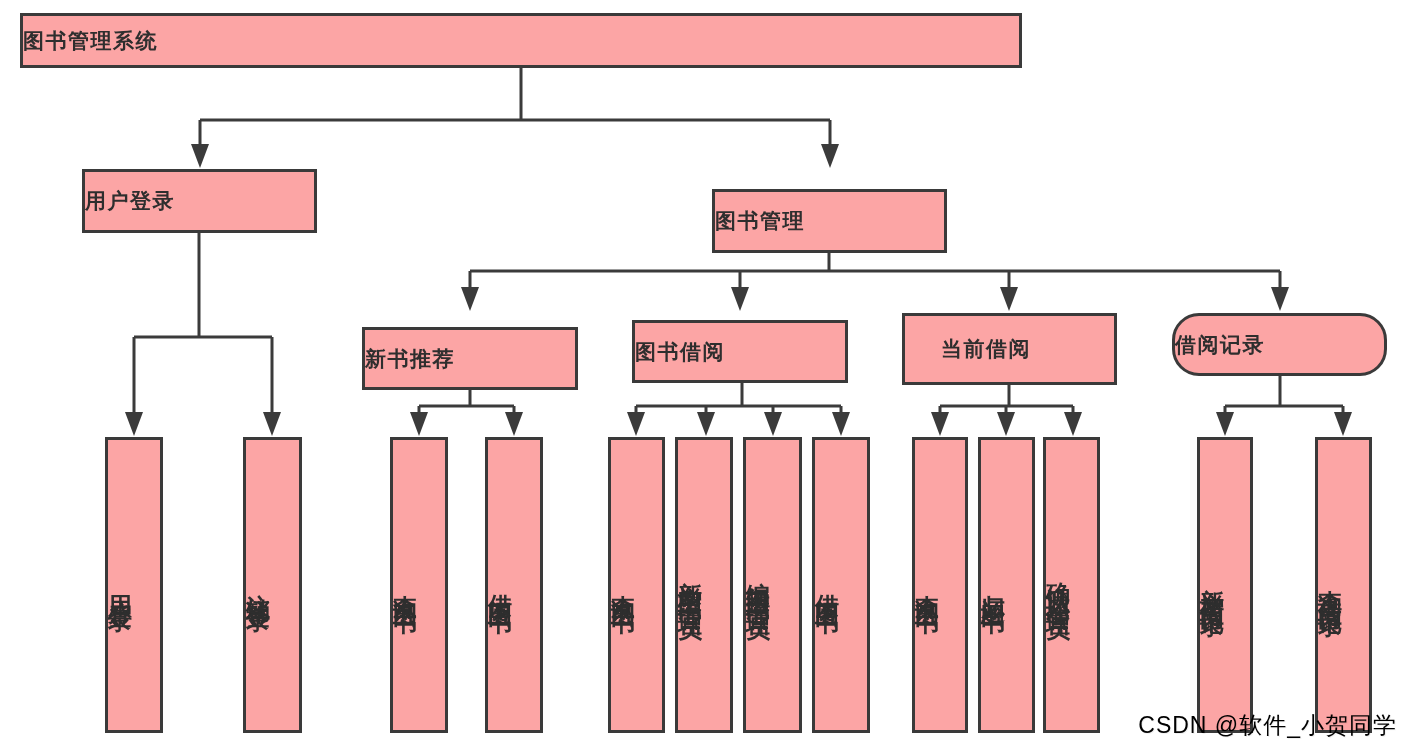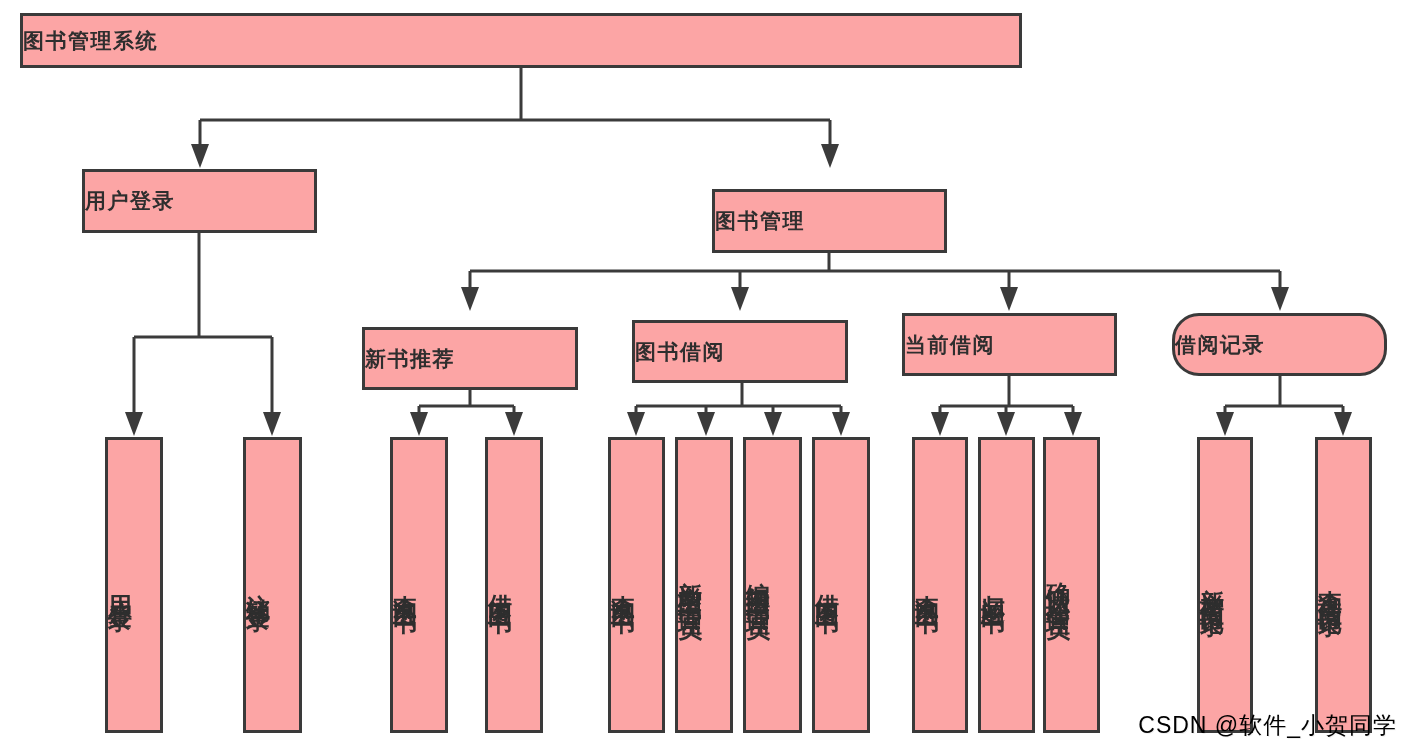--- a/index.html
+++ b/index.html
@@ -93,21 +93,21 @@
   <div class="node h" style="left:712px; top:177px; width:235px; height:64px;margin-top:12px;">
     <span>图书管理</span>
   </div>
 
   <div class="node h" style="left:362px; top:313px; width:216px; height:63px;margin-top:14px;">
     <span>新书推荐</span>
   </div>
   <div class="node h" style="left:632px; top:320px; width:216px; height:63px;">
     <span>图书借阅</span>
   </div>
-  <div class="node h" style="left:902px; top:313px; width:215px; height:63px;">
+  <div class="node h" style="left:902px; top:313px; width:215px; height:72px;padding-left:36px;">
     <span>当前借阅</span>
   </div>
   <div class="node h" style="left:1172px; top:313px; width:215px; height:63px;border-radius:27px;">
     <span>借阅记录</span>
   </div>
 
   <div class="node v" style="left:105px; top:437px; width:58px; height:296px;">
     <span>用户登录</span>
   </div>
   <div class="node v" style="left:243px; top:437px; width:59px; height:296px;">

